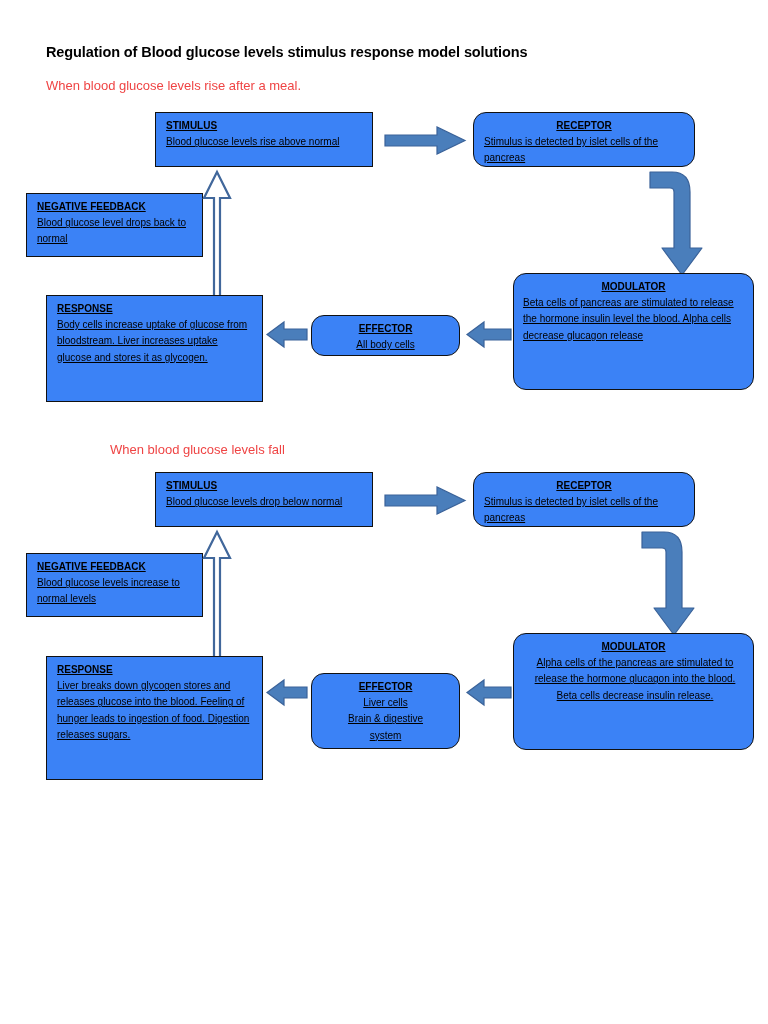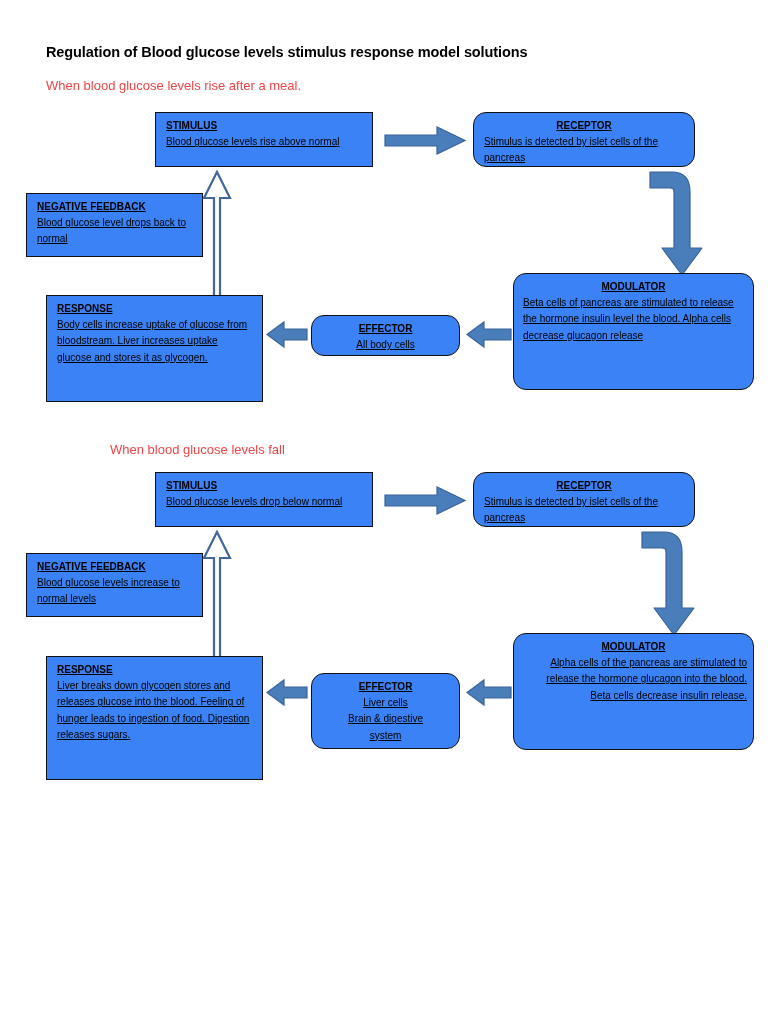--- a/index.html
+++ b/index.html
@@ -181,21 +181,21 @@
 
   <div class="abs hollow-up" style="left:201px; top:510px;">
     <svg width="32" height="130" viewBox="0 0 32 130">
       <path d="M13,129 L13,30 L3,30 L16,4 L29,30 L19,30 L19,129 Z"></path>
     </svg>
   </div>
 
   <div class="abs box ctr" style="left:513px; top:615px; width:241px; height:117px;">
     <div class="pad">
       <div class="ttl">MODULATOR</div>
-      <div style="text-align:right; padding-left:3px;">Alpha cells of the pancreas are stimulated to release the hormone glucagon into the blood. Beta cells decrease insulin release.</div>
+      <div style="text-align:center; padding-left:3px;">Alpha cells of the pancreas are stimulated to release the hormone glucagon into the blood. Beta cells decrease insulin release.</div>
     </div>
   </div>
 
   <div class="abs box" style="left:46px; top:638px; width:217px; height:124px;">
     <div class="pad">
       <div class="ttl">RESPONSE</div>
       <div>Liver breaks down glycogen stores and releases glucose into the blood. Feeling of hunger leads to ingestion of food. Digestion releases sugars.</div>
     </div>
   </div>
 

